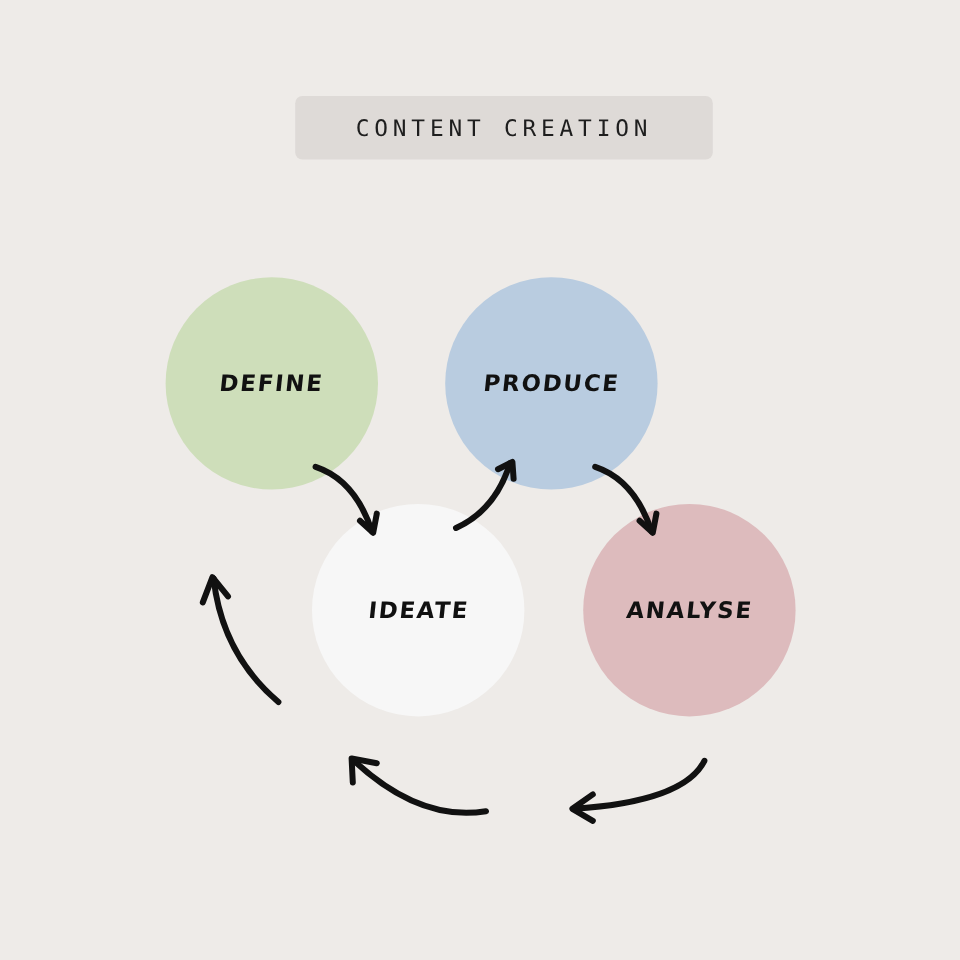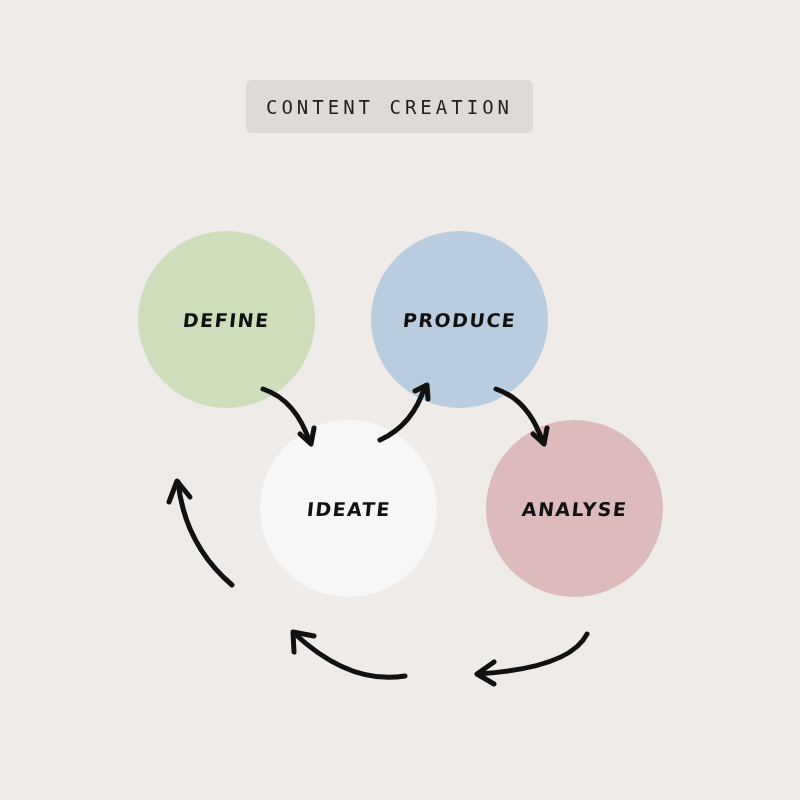--- a/index.html
+++ b/index.html
@@ -1,17 +1,17 @@
 <!DOCTYPE html>
 <html><head>
 <meta charset="utf-8">
 <style>
   html, body { margin:0; padding:0; }
   body { width:800px; height:800px; background:#eeebe8; position:relative; overflow:hidden; font-family:"DejaVu Sans", sans-serif; }
-  .title-box { position:absolute; left:246px; top:80px; width:287px; height:53px; background:#dedad7; border-radius:6px; display:flex; align-items:center; justify-content:center; }
+  .title-box { position:absolute; left:246px; top:80px; width:348px; height:53px; background:#dedad7; border-radius:6px; display:flex; align-items:center; justify-content:center; }
   .title-text { font-family:"DejaVu Sans Mono", monospace; font-size:19px; letter-spacing:4px; color:#1e1e1e; }
   .node { position:absolute; width:177px; height:177px; border-radius:50%; display:flex; align-items:center; justify-content:center; }
   .node-label { font-family:"DejaVu Sans", sans-serif; font-weight:bold; font-size:19px; letter-spacing:1.5px; color:#111; transform:skewX(-6deg); }
   svg.arrows { position:absolute; left:0; top:0; width:800px; height:800px; pointer-events:none; }
 </style>
 </head>
 <body>
 
 <div class="title-box">
   <span class="title-text">CONTENT CREATION</span>

